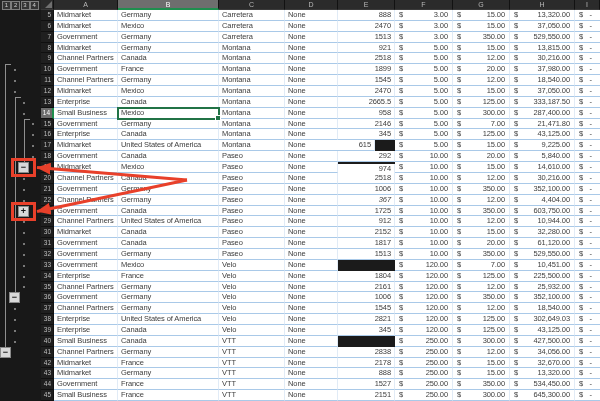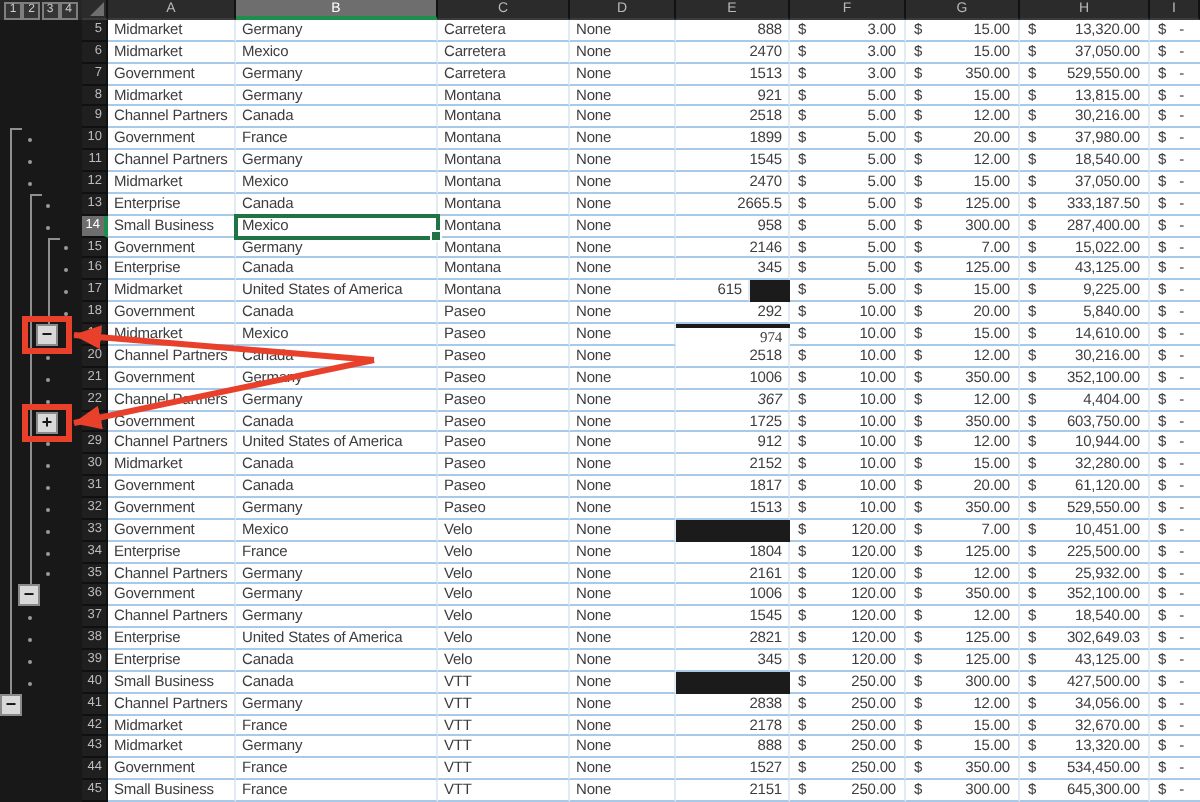--- a/index.html
+++ b/index.html
@@ -321,21 +321,21 @@
       <div class="cell acct" style="left: 395px; width: 58px; top: 119px; height: 10px; line-height: 9px;">
         <span>$</span>
         <span>5.00</span>
       </div>
       <div class="cell acct" style="left: 453px; width: 57px; top: 119px; height: 10px; line-height: 9px;">
         <span>$</span>
         <span>7.00</span>
       </div>
       <div class="cell acct" style="left: 510px; width: 65px; top: 119px; height: 10px; line-height: 9px;">
         <span>$</span>
-        <span>15,022.00</span>
+        <span>21,471.80</span>
       </div>
       <div class="cell lastcol acct" style="left: 575px; width: 25px; top: 119px; height: 10px; line-height: 9px;">
         <span>$</span>
         <span>-</span>
       </div>
       <div class="cell txt" style="left: 54px; width: 64px; top: 129px; height: 11px; line-height: 10px;">Enterprise</div>
       <div class="cell txt" style="left: 118px; width: 101px; top: 129px; height: 11px; line-height: 10px;">Canada</div>
       <div class="cell txt" style="left: 219px; width: 66px; top: 129px; height: 11px; line-height: 10px;">Montana</div>
       <div class="cell txt" style="left: 285px; width: 53px; top: 129px; height: 11px; line-height: 10px;">None</div>
       <div class="cell num" style="left: 338px; width: 57px; top: 129px; height: 11px; line-height: 10px;">345</div>
@@ -394,21 +394,21 @@
         <span>5,840.00</span>
       </div>
       <div class="cell lastcol acct" style="left: 575px; width: 25px; top: 151px; height: 11px; line-height: 10px;">
         <span>$</span>
         <span>-</span>
       </div>
       <div class="cell txt" style="left: 54px; width: 64px; top: 162px; height: 11px; line-height: 10px;">Midmarket</div>
       <div class="cell txt" style="left: 118px; width: 101px; top: 162px; height: 11px; line-height: 10px;">Mexico</div>
       <div class="cell txt" style="left: 219px; width: 66px; top: 162px; height: 11px; line-height: 10px;">Paseo</div>
       <div class="cell txt" style="left: 285px; width: 53px; top: 162px; height: 11px; line-height: 10px;">None</div>
-      <div class="cell num" style="left: 338px; width: 57px; top: 164px; height: 11px; line-height: 10px; font-family: Liberation Serif, serif;">974</div>
+      <div class="cell num" style="left: 338px; width: 57px; top: 164px; height: 11px; line-height: 10px;">974</div>
       <div class="cell acct" style="left: 395px; width: 58px; top: 162px; height: 11px; line-height: 10px;">
         <span>$</span>
         <span>10.00</span>
       </div>
       <div class="cell acct" style="left: 453px; width: 57px; top: 162px; height: 11px; line-height: 10px;">
         <span>$</span>
         <span>15.00</span>
       </div>
       <div class="cell acct" style="left: 510px; width: 65px; top: 162px; height: 11px; line-height: 10px;">
         <span>$</span>

